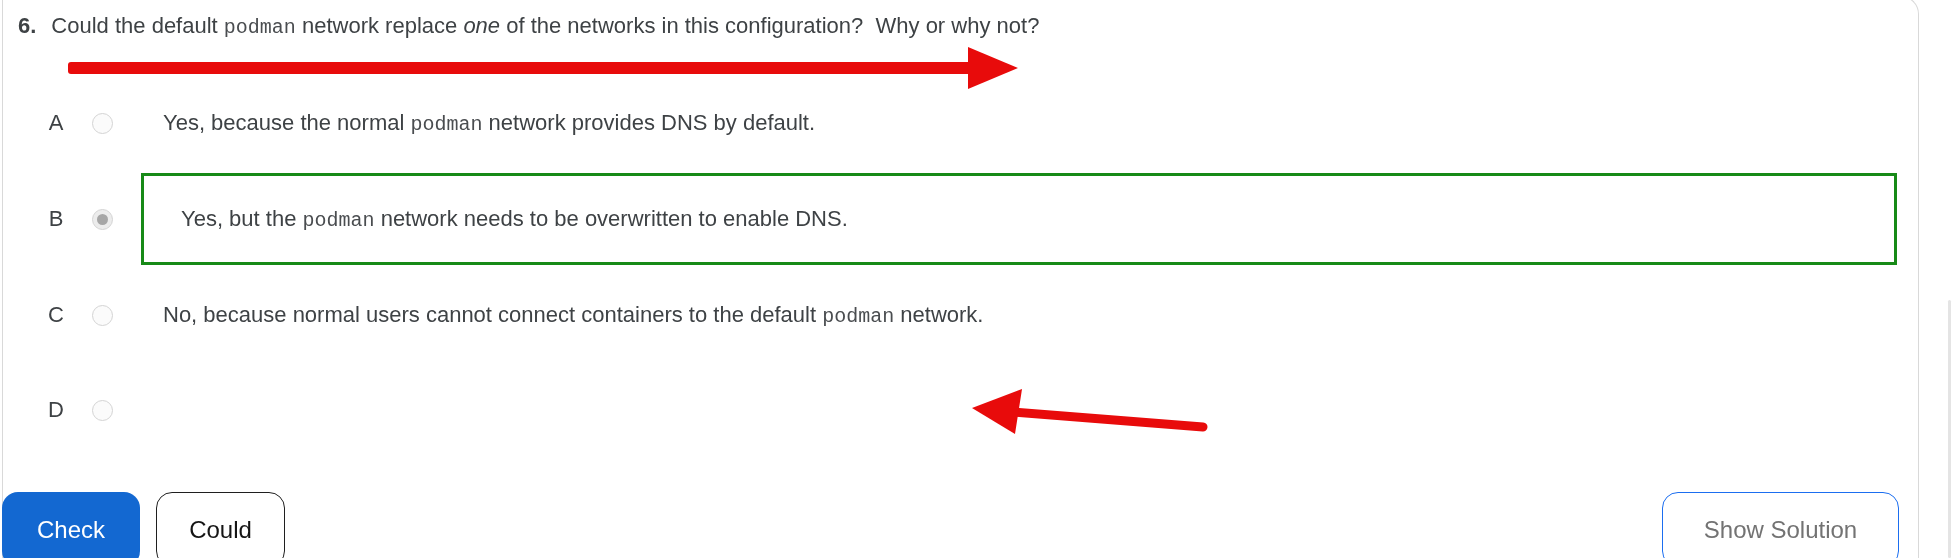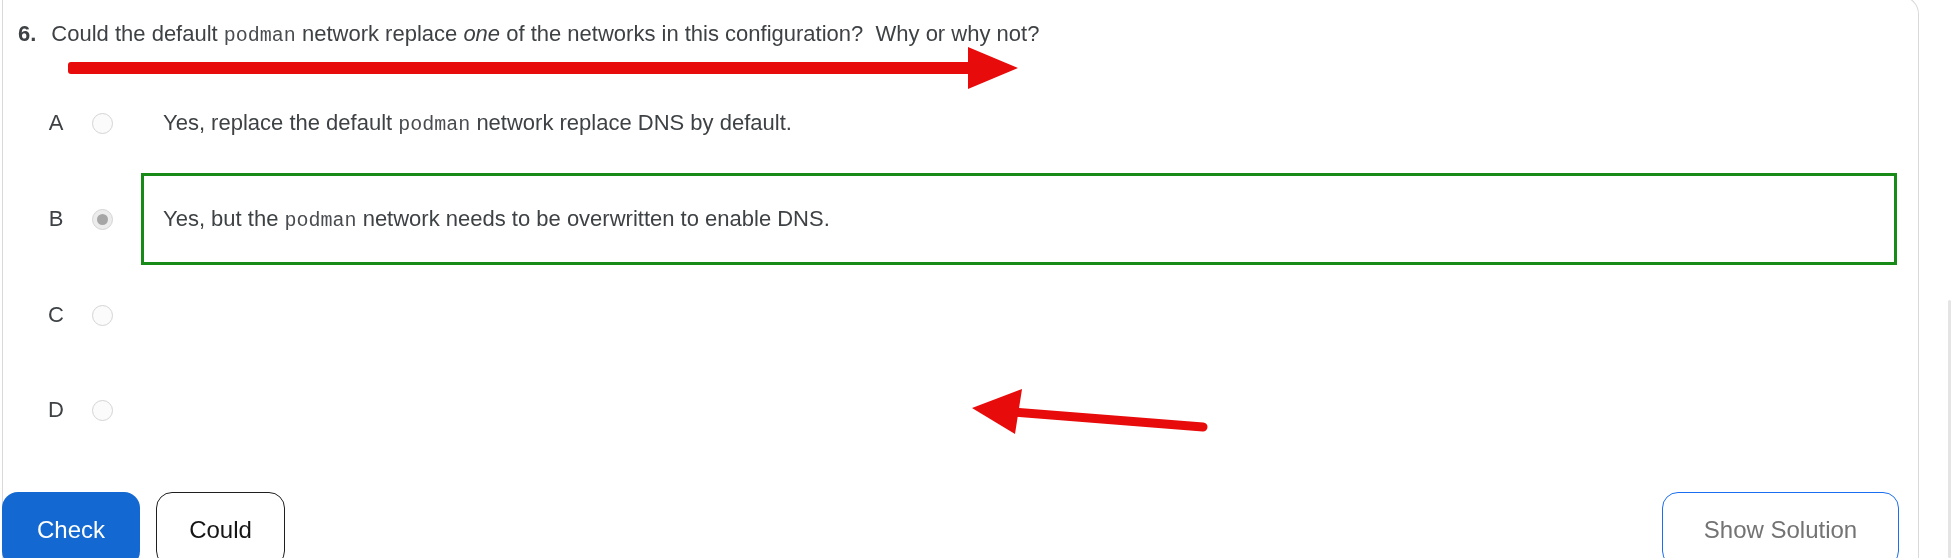--- a/index.html
+++ b/index.html
@@ -14,21 +14,21 @@
     position:absolute;left:2px;top:-4px;width:1917px;height:570px;
     border:1.5px solid #d9d9d9;border-bottom:none;
     border-top-right-radius:18px;border-top-left-radius:2px;
     pointer-events:none;box-sizing:border-box;
   }
   .scroll-line{
     position:absolute;left:1948px;top:300px;width:3px;height:258px;
     background:#e4e4e4;border-radius:2px;
   }
   .question{
-    position:absolute;left:18px;top:13px;font-size:22px;line-height:42px;
+    position:absolute;left:18px;top:13px;font-size:22px;line-height:26px;
     white-space:nowrap;color:#3e4245;
   }
   .qnum{font-weight:bold;margin-right:15px;}
   .mono{font-family:"Liberation Mono","DejaVu Sans Mono",monospace;font-size:20px;color:#4a4d50;}
   em{font-style:italic;}
   .arrow-svg{position:absolute;pointer-events:none;}
   .opt-row{
     position:absolute;left:40px;height:44px;display:flex;align-items:center;
     font-size:22px;
   }
@@ -40,21 +40,21 @@
   }
   .radio.selected{background:#ececec;}
   .radio.selected::after{
     content:"";position:absolute;left:4px;top:4px;right:4px;bottom:4px;
     border-radius:50%;background:#a6a6a6;
   }
   .opt-text{margin-left:50px;white-space:nowrap;}
   .highlight-box{
     position:absolute;left:141px;top:173px;width:1756px;height:92px;
     border:3px solid #178a17;box-sizing:border-box;background:#ffffff;
-    display:flex;align-items:center;padding-left:19px;font-size:22px;
+    display:flex;align-items:center;padding-left:37px;font-size:22px;
     white-space:nowrap;
   }
   .btn{
     position:absolute;top:492px;height:75px;box-sizing:border-box;
     display:flex;align-items:center;justify-content:center;
     font-size:24px;border-radius:16px;cursor:pointer;
     font-family:"Liberation Sans",sans-serif;background:#ffffff;border:none;
   }
   .btn-check{left:2px;width:138px;background:#1368d1;color:#ffffff;}
   .btn-reset{left:156px;width:129px;border:1.5px solid #1f1f1f;color:#151515;}
@@ -71,34 +71,35 @@
 </div>
 
 <svg class="arrow-svg" style="left:62px;top:47px;" width="960" height="42" viewBox="0 0 960 42">
   <rect x="6" y="15" width="904" height="12" rx="3" fill="#e80b0b"></rect>
   <polygon points="906,0 956,21 906,42" fill="#e80b0b"></polygon>
 </svg>
 
 <div class="opt-row" style="top:101px">
   <span class="opt-letter">A</span>
   <span class="radio"></span>
-  <span class="opt-text"><span>Yes, replace the default </span><span class="mono">podman</span><span> network replace DNS by default.</span></span>
+  <span class="opt-text"><span>Yes, because the normal </span><span class="mono">podman</span><span> network provides DNS by default.</span></span>
 </div>
 
 <div class="opt-row" style="top:197px">
   <span class="opt-letter">B</span>
   <span class="radio selected"></span>
 </div>
 <div class="highlight-box">
   <span class="opt-b-text"><span>Yes, but the </span><span class="mono">podman</span><span> network needs to be overwritten to enable DNS.</span></span>
 </div>
 
 <div class="opt-row" style="top:293px">
   <span class="opt-letter">C</span>
   <span class="radio"></span>
+  <span class="opt-text"><span>No, because normal users cannot connect containers to the default </span><span class="mono">podman</span><span> network.</span></span>
 </div>
 
 <div class="opt-row" style="top:388px">
   <span class="opt-letter">D</span>
   <span class="radio"></span>
 </div>
 
 <svg class="arrow-svg" style="left:958px;top:386px;" width="260" height="60" viewBox="0 0 260 60">
   <line x1="56" y1="26" x2="245" y2="41" stroke="#e80b0b" stroke-width="9" stroke-linecap="round"></line>
   <polygon points="14,22 64,3 57,48" fill="#e80b0b"></polygon>

